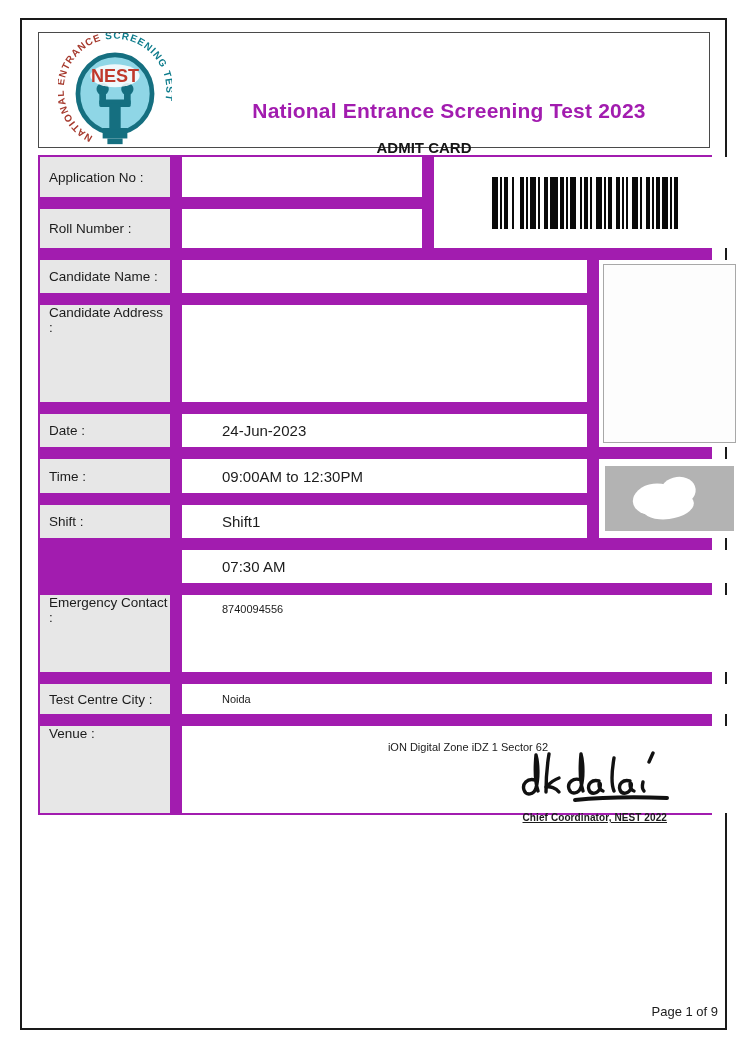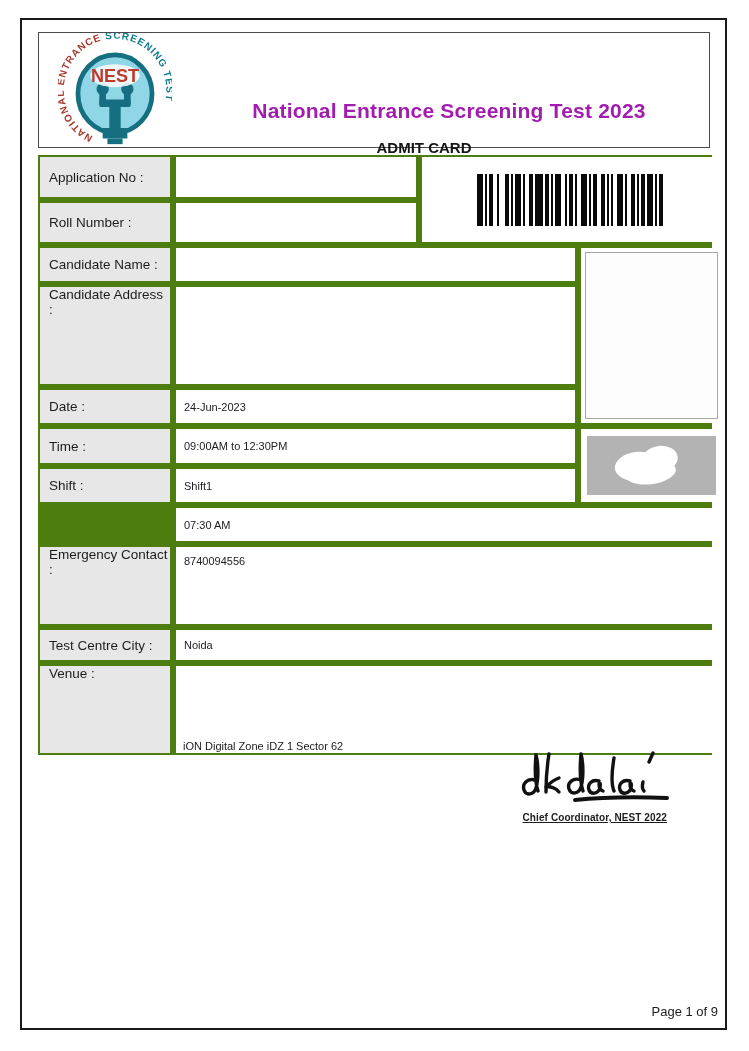--- a/index.html
+++ b/index.html
@@ -21,43 +21,43 @@
     position:absolute;left:200px;top:66px;width:420px;text-align:center;
     font-size:21px;font-weight:bold;letter-spacing:0.2px;color:#a21caf;
   }
   .subtitle{
     position:absolute;left:170px;top:106px;width:430px;text-align:center;
     font-size:15px;font-weight:bold;color:#151515;
   }
   
   .doc-table{
     position:absolute;left:38px;top:155px;width:674px;box-sizing:border-box;
-    display:grid;background:#4d7c0f;padding:2px;gap:6px;
+    display:grid;background:#a21caf;padding:2px;gap:12px;
     grid-template-columns:130px 240px 153px 141px;
     grid-template-rows:40px 39px 33px 97px 33px 34px 33px 33px 77px 30px 87px;
   }
   .cell{background:#fff;box-sizing:border-box;display:flex;align-items:center;}
   .lbl{background:#e7e7e7;padding-left:9px;font-size:13.5px;color:#1c1c1c;}
   .lbl.top{align-items:flex-start;}
-  .val{padding-left:8px;font-size:11px;color:#1c1c1c;}
+  .val{padding-left:40px;font-size:15px;color:#1c1c1c;}
   .val.small{font-size:11px;}
   .val.top{align-items:flex-start;padding-top:8px;}
   .c1{grid-column:1;} .c2{grid-column:2;} .c2-3{grid-column:2 / span 2;}
   .c2-4{grid-column:2 / span 3;} .c3-4{grid-column:3 / span 2;} .c4{grid-column:4;}
   .barcode-cell{grid-row:1 / span 2;justify-content:center;}
   .photo-cell{grid-row:3 / span 3;align-items:stretch;}
   .sigbox-cell{grid-row:6 / span 2;align-items:stretch;}
   .photo-frame{
     flex:1;margin:4px;border:1px solid #a8a8a8;background:#fdfdfd;
   }
   .gray-sign{
     flex:1;margin:7px 6px;background:#b3b3b3;position:relative;overflow:hidden;
   }
-  .venue-cell{align-items:flex-end;justify-content:flex-start;
-    padding-top:15px;gap:10px;}
+  .venue-cell{flex-direction:column;align-items:center;justify-content:flex-start;
+    padding-top:15px;gap:10px;padding-left:7px;}
   .venue-line{font-size:11px;padding-left:7px;line-height:13px;}
   
   .sign-script{position:absolute;left:515px;top:746px;width:160px;height:64px;}
   .sign-caption{
     position:absolute;left:447px;top:812px;width:220px;text-align:right;
     font-size:10px;font-weight:bold;color:#1c1c1c;letter-spacing:0.1px;text-decoration:underline;
   }
   .page-num{
     position:absolute;left:560px;top:1004px;width:158px;text-align:right;
     font-size:13px;color:#1c1c1c;

